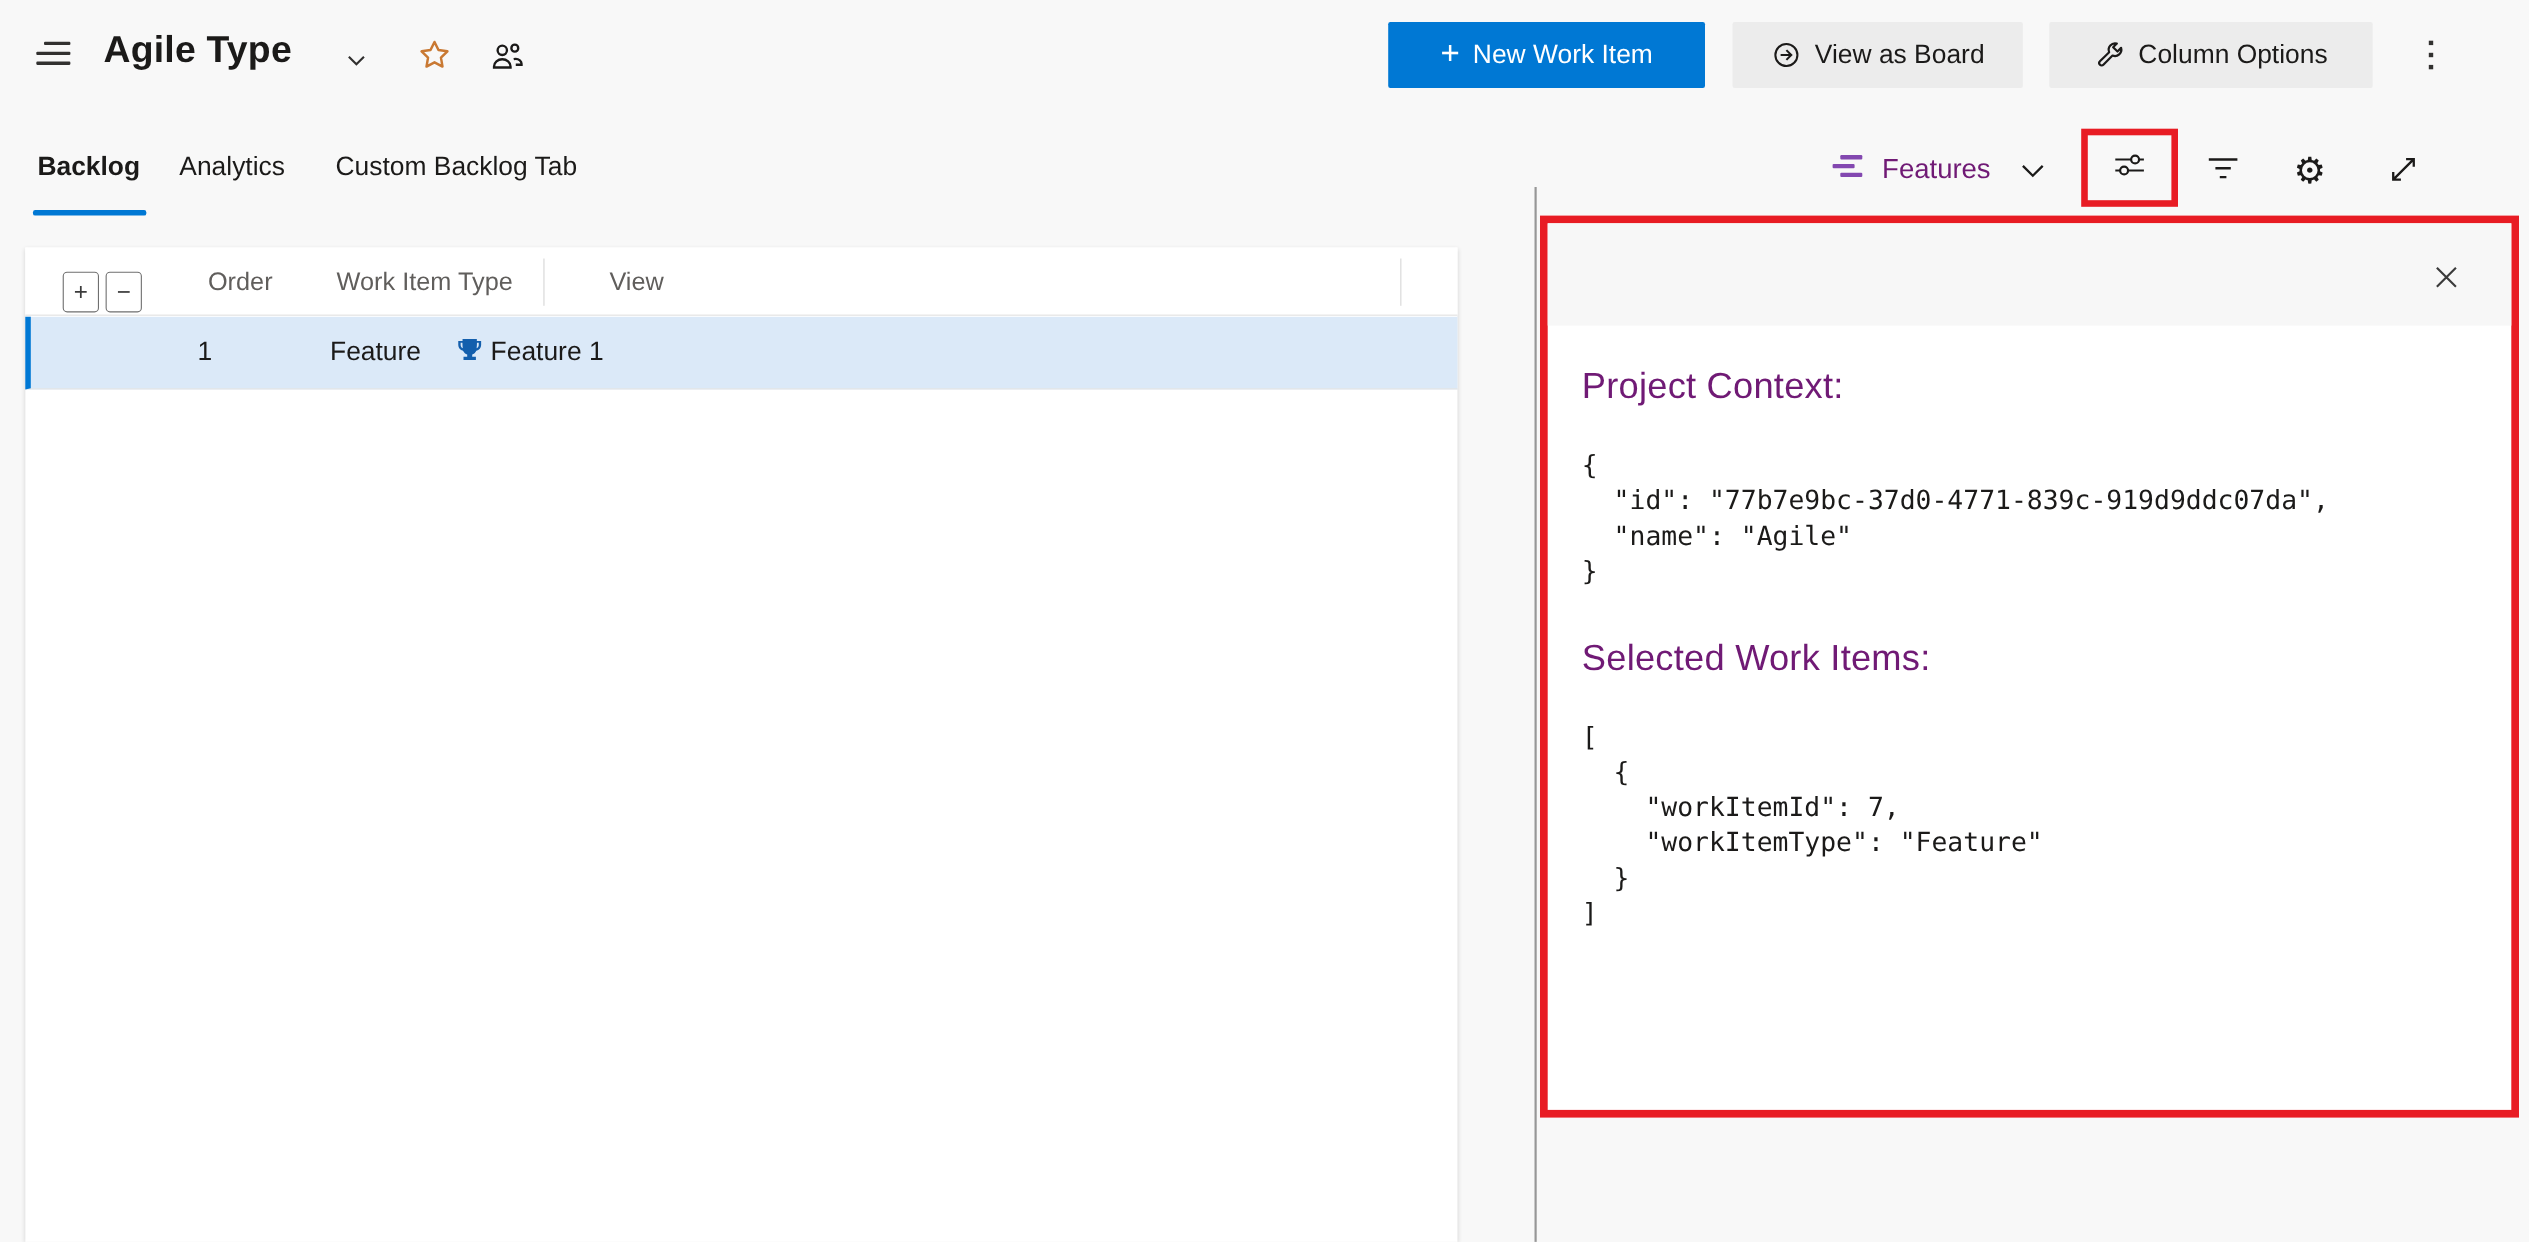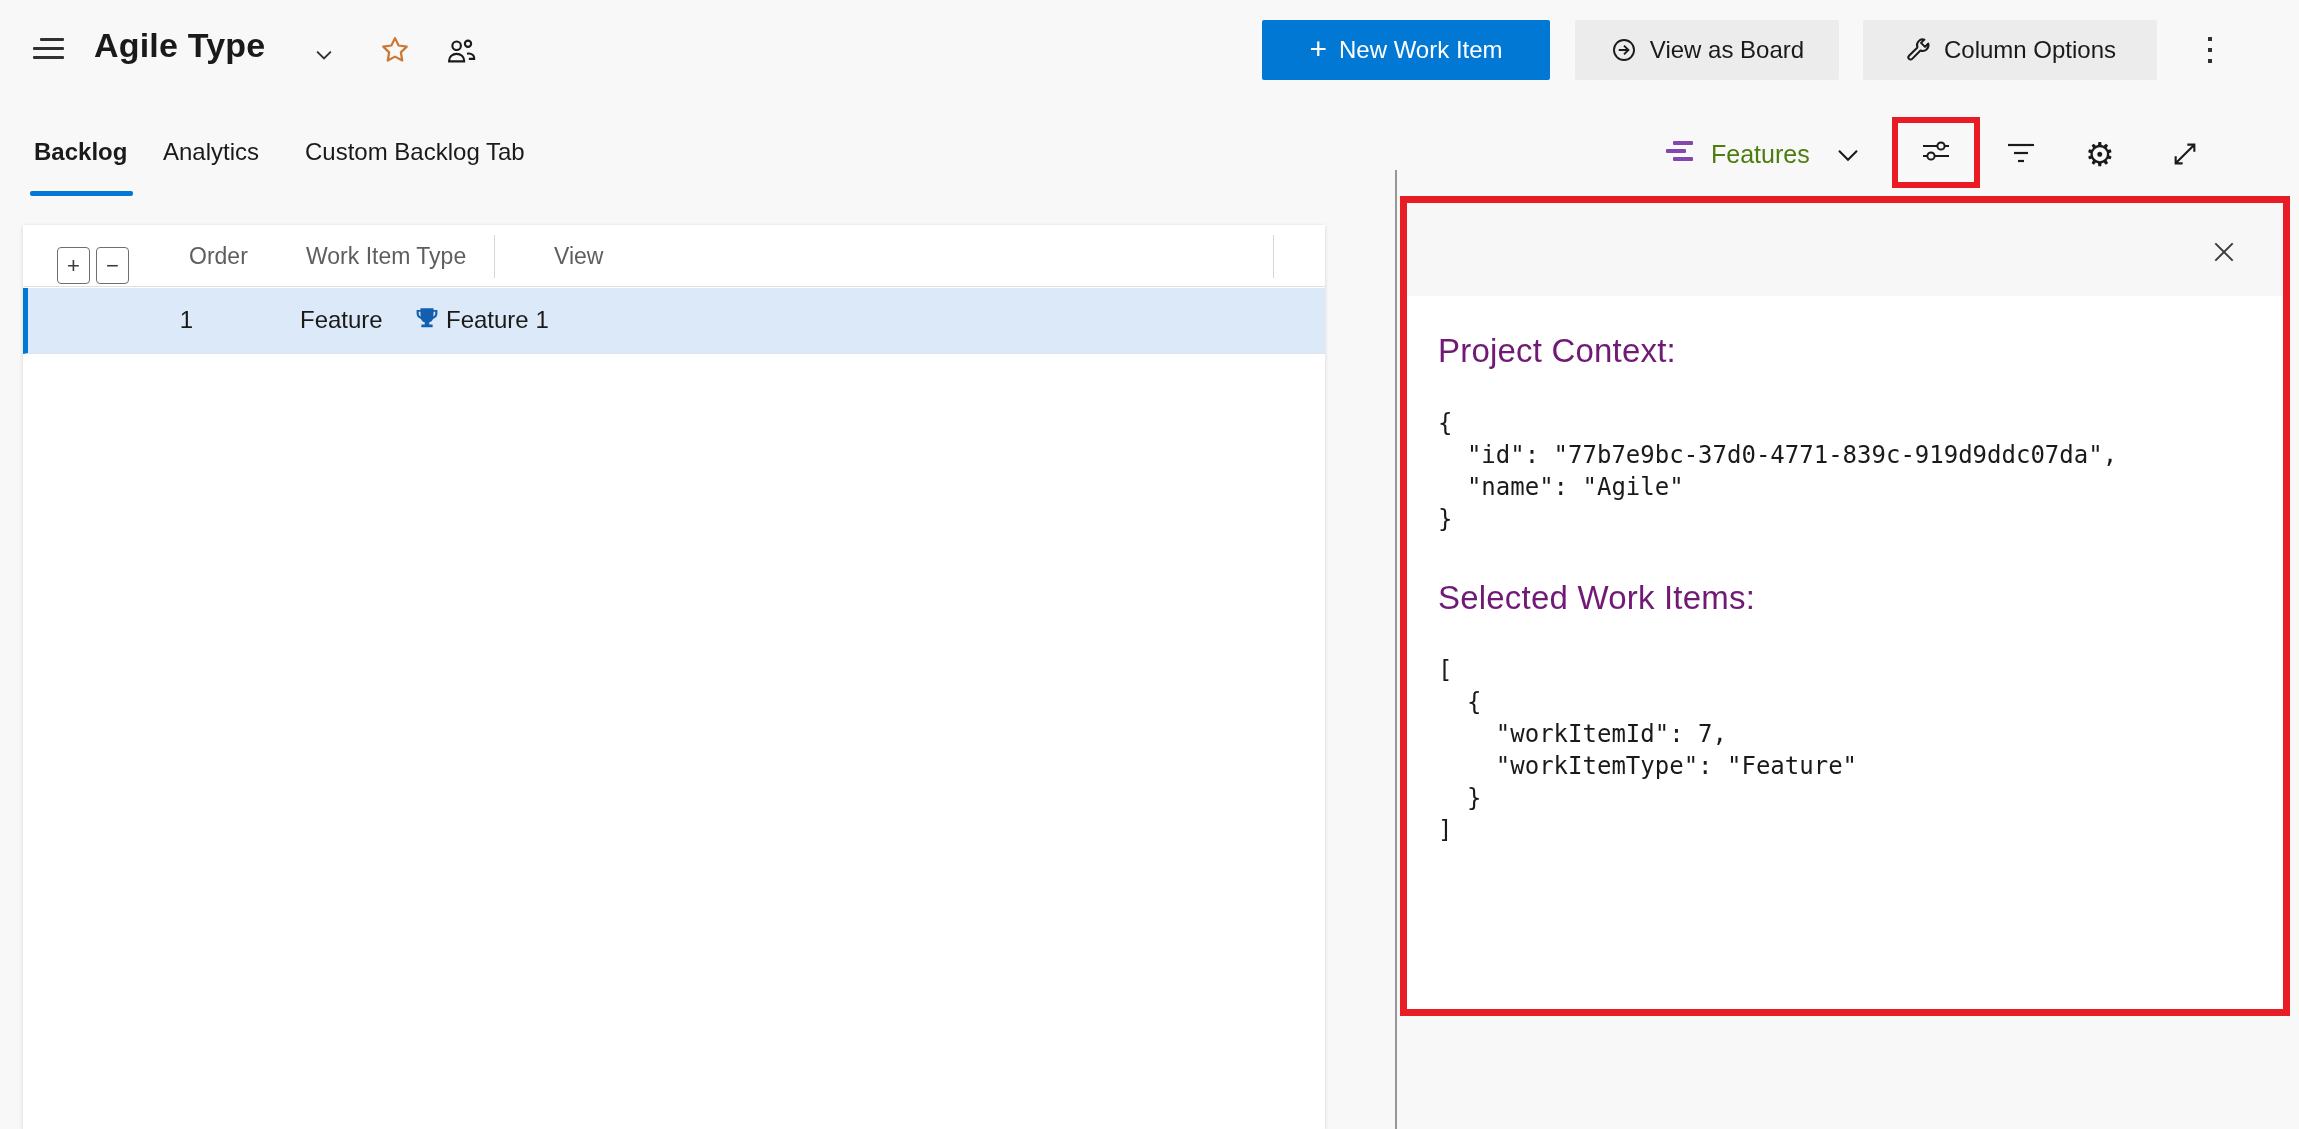--- a/index.html
+++ b/index.html
@@ -36,21 +36,21 @@
   .tab-analytics { left:163px; }
   .tab-custom { left:305px;text-align:center; }
   .tab-underline { position:absolute; left:30px; top:191px; width:103px; height:5px; background:#0078d4; border-radius:2px; }
 
   
   .levels-icon { position:absolute; left:1666px; top:141px; width:27px; height:20px; cursor:pointer; }
   .levels-icon .l { position:absolute; height:4px; background:#8348b0; border-radius:1px; }
   .levels-icon .l1 { left:7px; top:0; width:20px; }
   .levels-icon .l2 { left:0; top:8px; width:20px; }
   .levels-icon .l3 { left:7px; top:16px; width:20px; }
-  .features-label { position:absolute; left:1711px; top:140px; font-size:25px; color:#4d7c0f; cursor:pointer; }
+  .features-label { position:absolute; left:1711px; top:140px; font-size:25px; color:#701a75; cursor:pointer; }
   .features-chevron { position:absolute; left:1836px; top:146px; cursor:pointer; }
 
   .annotation-sliders { position:absolute; left:1892px; top:117px; width:88px; height:71px; border:6px solid #e81c24; display:flex; align-items:center; justify-content:center; }
   .ctl { position:absolute; cursor:pointer; }
   .filter-icon { left:2006px; top:142px; }
   .gear-icon { left:2085px; top:138px; }
   .expand-icon { left:2171px; top:140px; }
 
   
   .card { position:absolute; left:23px; top:225px; width:1302px; height:904px; background:#fff; box-shadow:0 1px 4px rgba(0,0,0,.15); }

